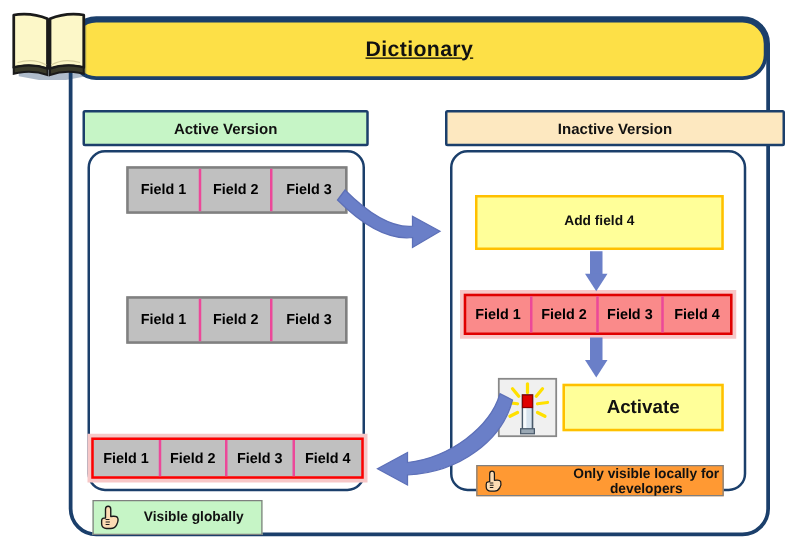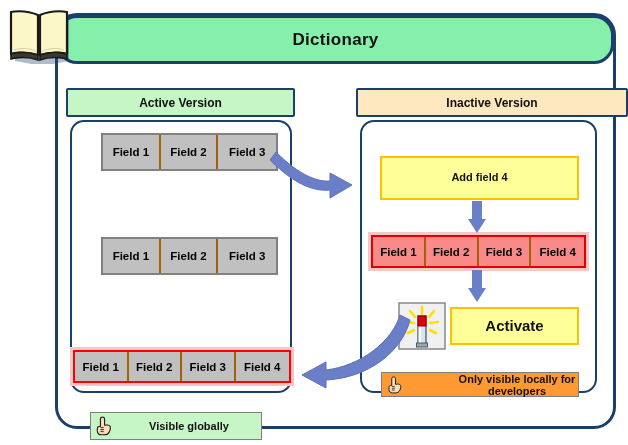--- a/index.html
+++ b/index.html
@@ -32,27 +32,28 @@
     box-sizing: border-box;
   }
 
   
   .title-bar {
     position: absolute;
     left: 57px;
     top: 15px;
     width: 557px;
     height: 49px;
-    background: #86efac;
+    background: #fde047;
     border: 3px solid #1b3f6b;
     border-radius: 20px;
     box-sizing: border-box;
     display: flex;
     align-items: center;
     justify-content: center;
+    text-decoration: underline;
   }
   .title-bar .title-text {
     font-size: 17px;
     font-weight: bold;
     color: #111111;
     letter-spacing: 0.3px;
   }
 
   
   .book-icon {
@@ -97,21 +98,21 @@
   }
   .field-cell {
     box-sizing: border-box;
     display: flex;
     align-items: center;
     justify-content: center;
     font-size: 11.5px;
     font-weight: bold;
     color: #000000;
     height: 100%;
-    border-right: 2px solid #a16207;
+    border-right: 2px solid #ec4899;
   }
   .field-cell:last-child { border-right: none; }
 
   .field-table.gray  { background: #c0c0c0; border: 2px solid #808080; }
   .field-table.gray-red {
     background: #c0c0c0;
     border: 2px solid #ff0000;
     box-shadow: 0 0 0 3px #f7c7c7;
   }
   .field-table.red   { background: #fa8a8a; border: 2px solid #e00000;
@@ -231,21 +232,21 @@
     <div class="field-cell" style="width:59px;">Field 3</div>
   </div>
 
   <div class="field-table gray-red" style="left:73px; top:350px; width:218px; height:33px;">
     <div class="field-cell" style="width:54.5px;">Field 1</div>
     <div class="field-cell" style="width:54.5px;">Field 2</div>
     <div class="field-cell" style="width:54.5px;">Field 3</div>
     <div class="field-cell" style="width:54.5px;">Field 4</div>
   </div>
 
-  <div class="legend green" style="left:74px; top:412px; width:172px; height:28px;margin-left:16px;">
+  <div class="legend green" style="left:74px; top:400px; width:136px; height:28px;">
     <div class="hand-wrap">
       <svg width="20" height="22" viewBox="0 0 20 22">
         <path d="M8.5 2 C10 2 10.6 3 10.6 4.3 L10.6 10.2
                  L12.6 10 C14.4 9.9 15.8 10.4 16.2 11.5
                  C16.7 12.9 16.2 15.2 15.3 16.9
                  C14.4 18.6 12.8 19.8 10.6 19.8
                  L7.2 19.8 C5 19.8 3.3 18.3 3.3 16 L3.3 13.6
                  C3.3 12.4 4 11.6 5 11.5 L6.4 11.4 L6.4 4.3
                  C6.4 3 7 2 8.5 2 Z" fill="#fcdcb4" stroke="#1a1a1a" stroke-width="1.1" stroke-linejoin="round"></path>
         <path d="M6.5 12.6 L9.6 12.6" stroke="#1a1a1a" stroke-width="0.9"></path>

